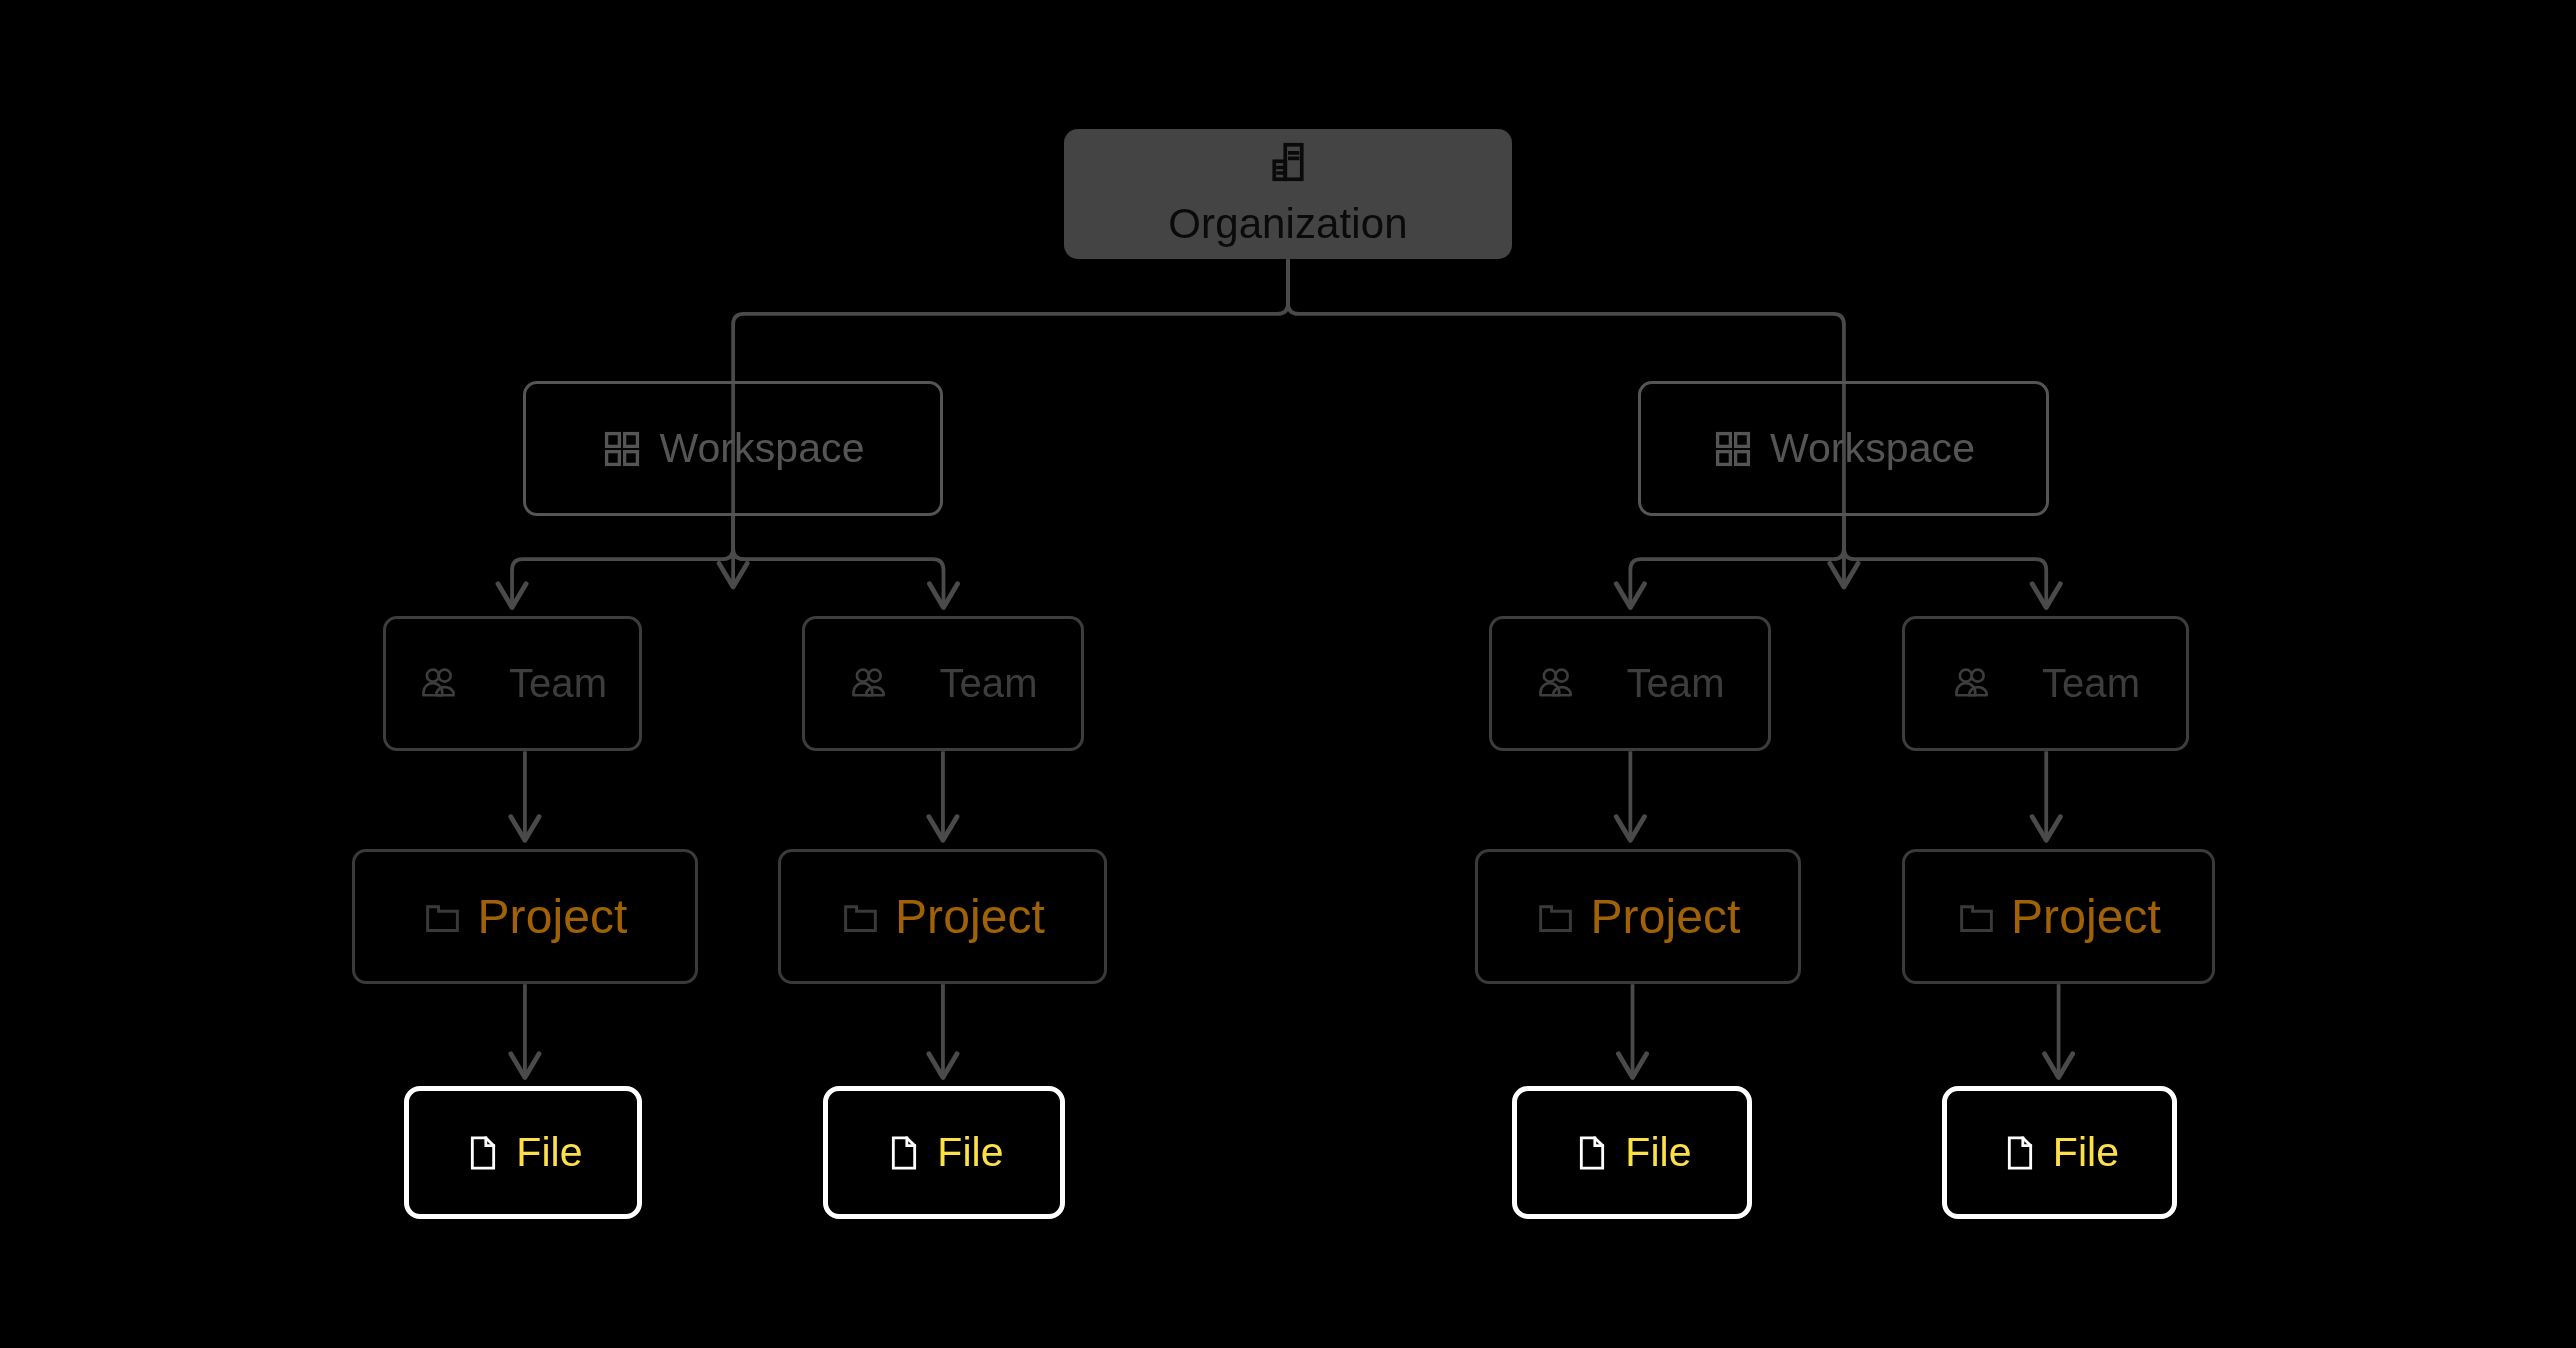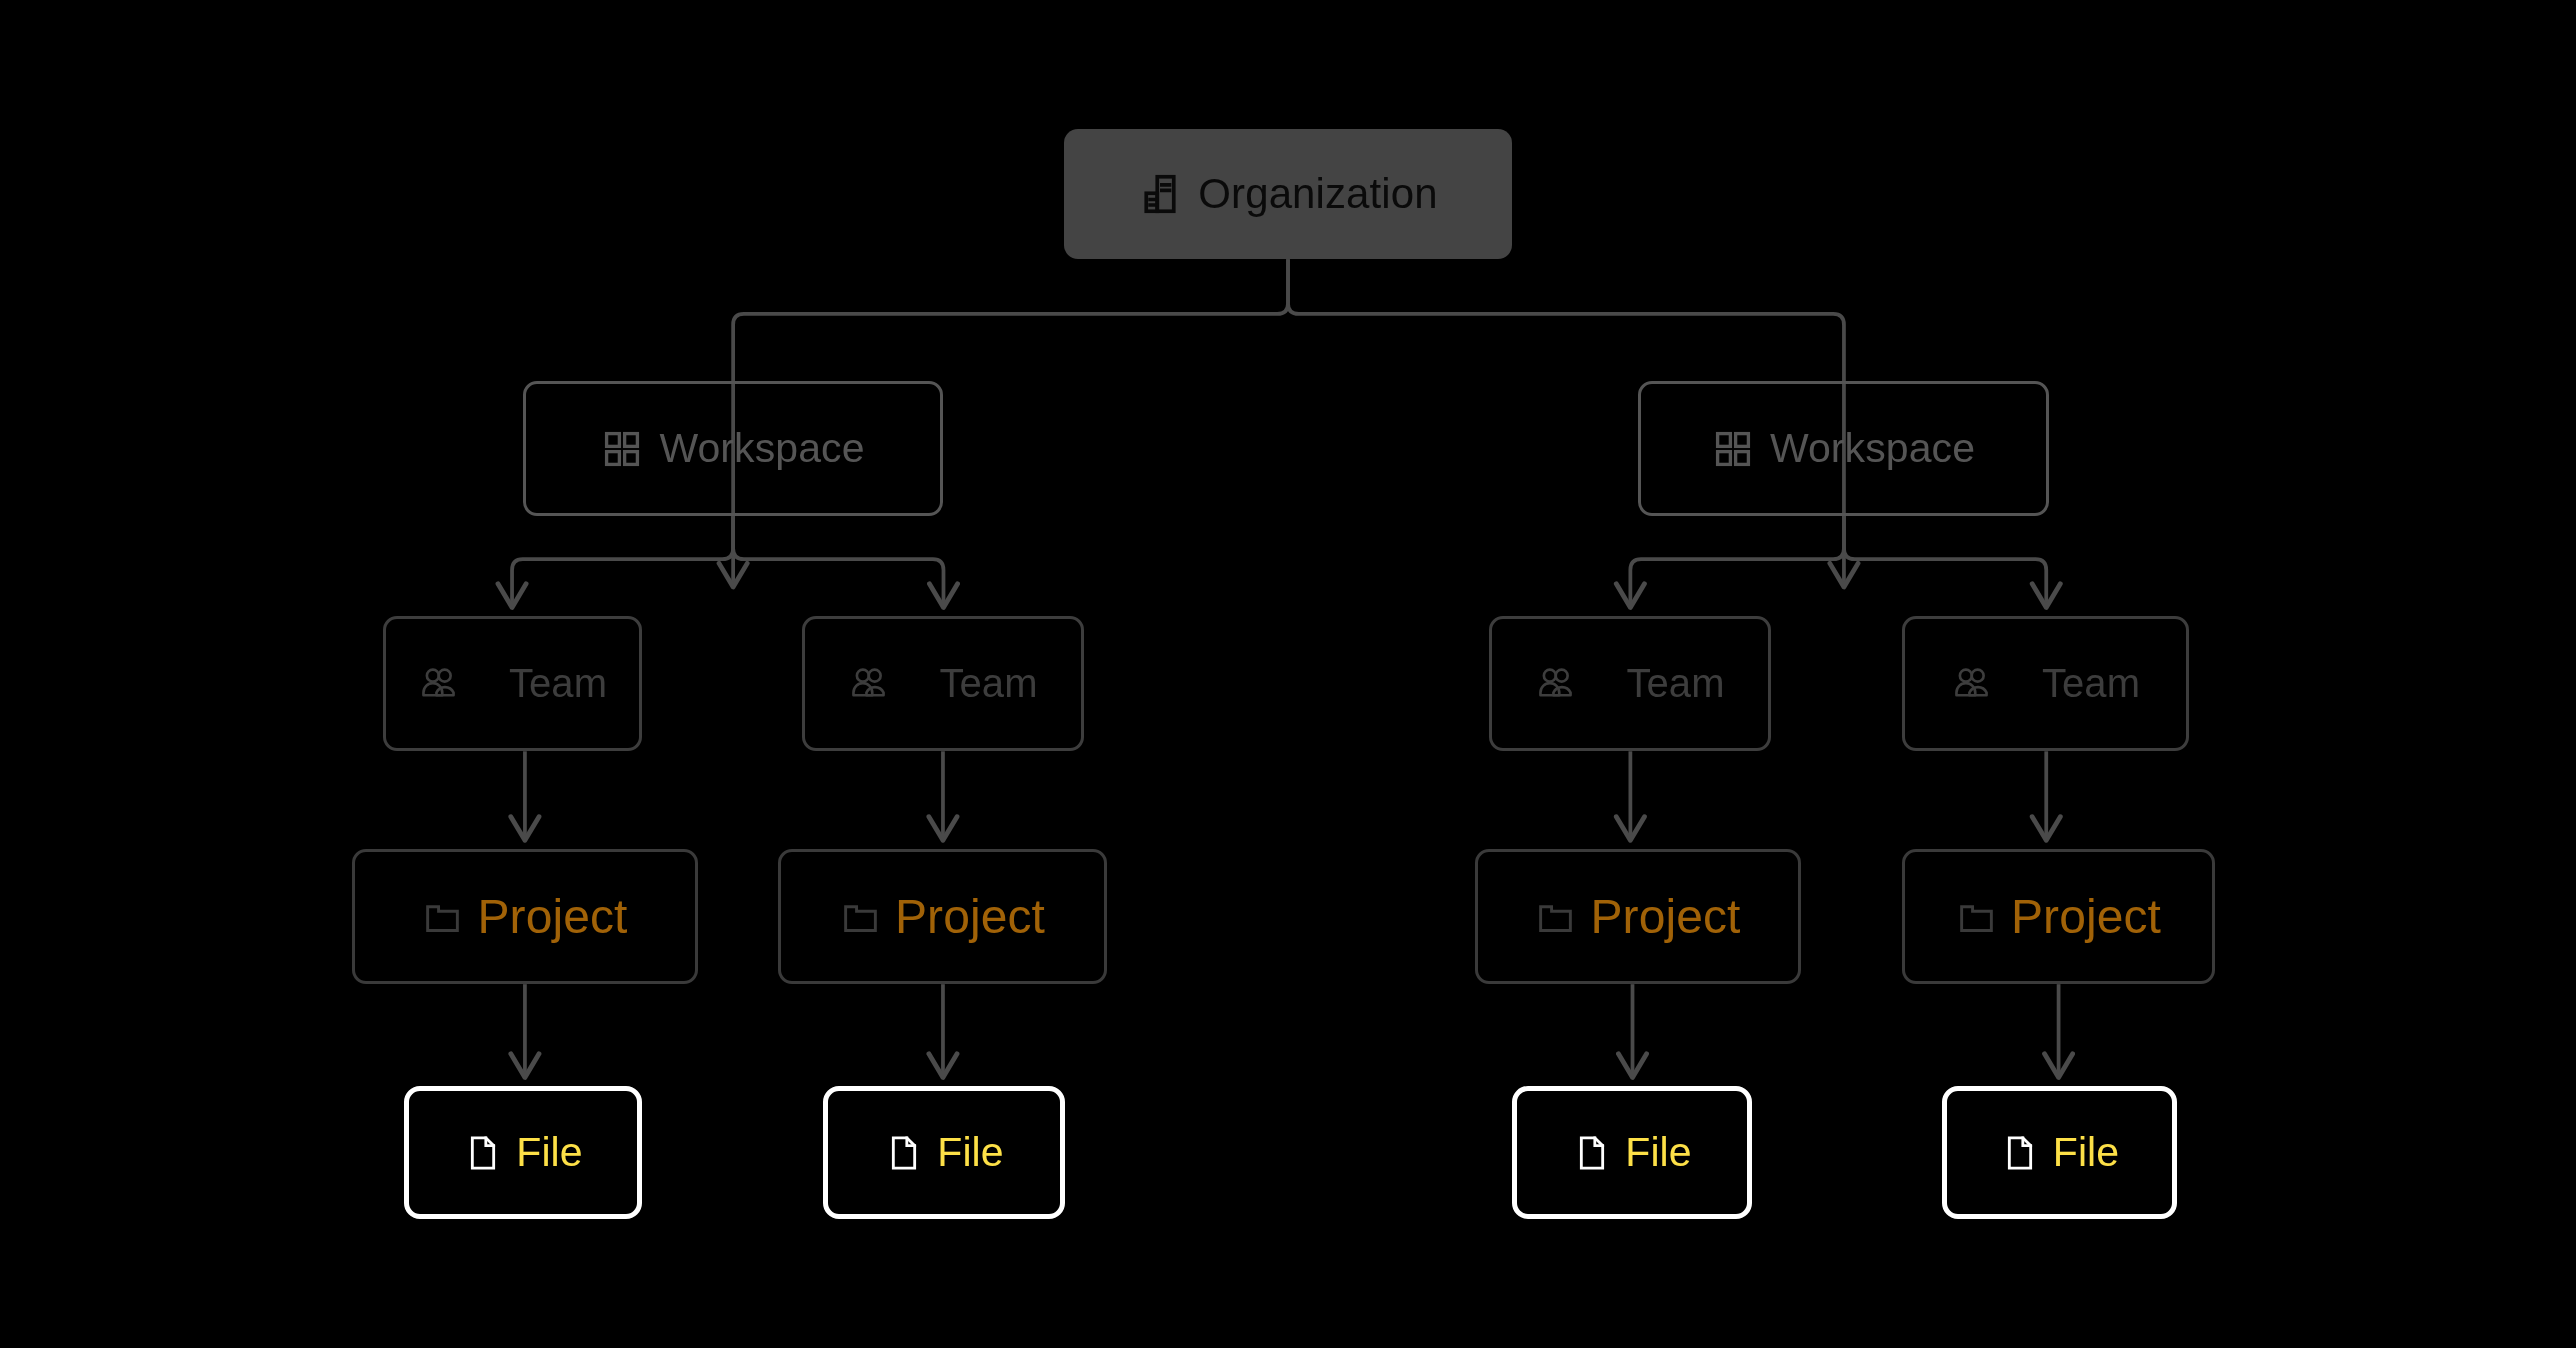--- a/index.html
+++ b/index.html
@@ -46,20 +46,21 @@
     white-space: nowrap;
     font-weight: 400;
     letter-spacing: 0.1px;
   }
 
   
   .node--org {
     background: #444444;
     border: none;
     gap: 16px;
+    flex-direction: column;
   }
   .node--org .node-label {
     color: #0a0a0a;
     font-size: 42px;
   }
 
   
   .node--workspace {
     background: transparent;
     border: 3.2px solid #555555;

